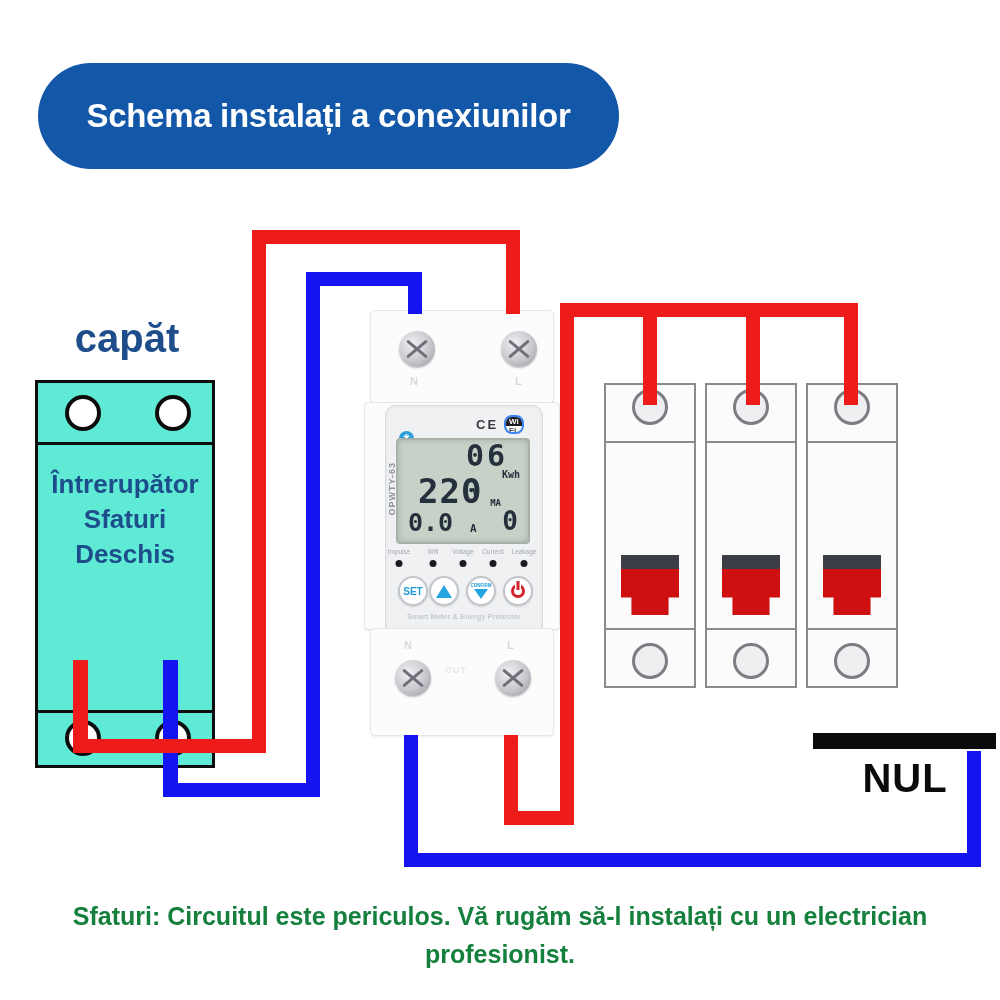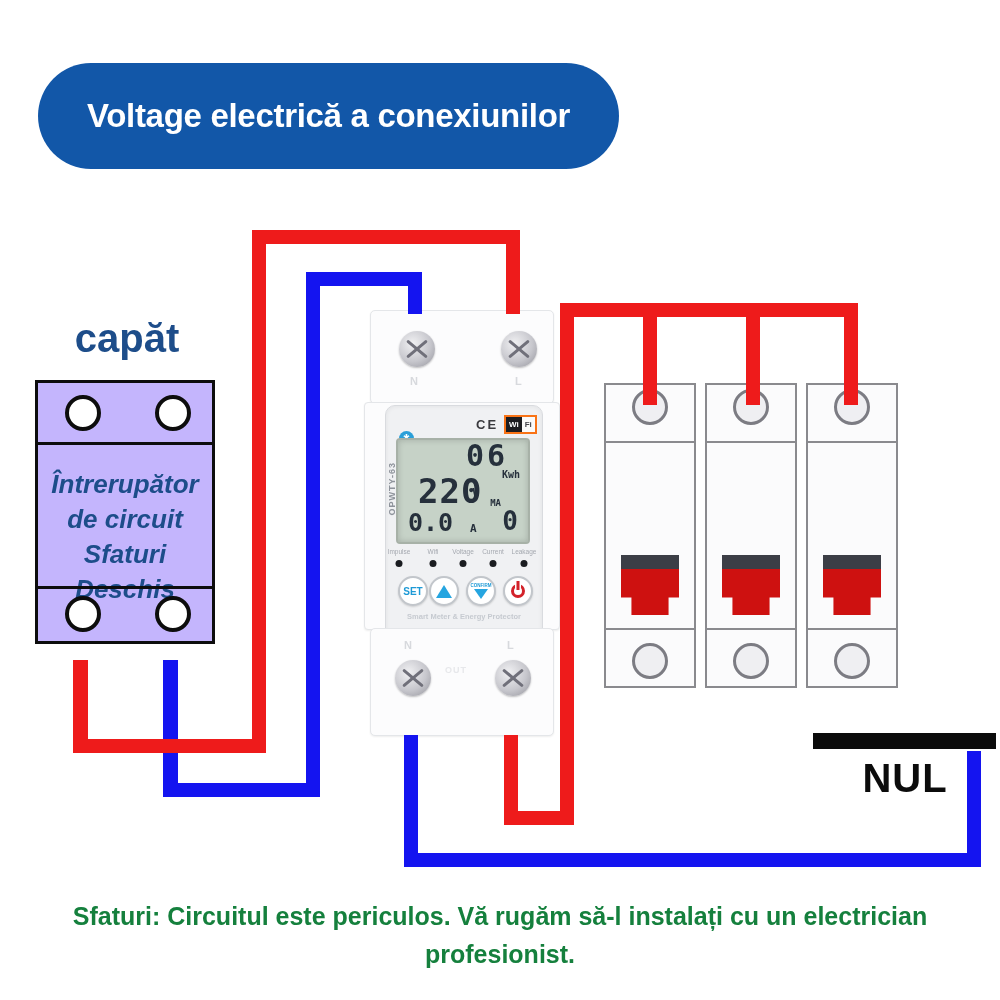--- a/index.html
+++ b/index.html
@@ -9,21 +9,21 @@
 
   
   .banner{left:38px;top:63px;width:581px;height:106px;background:#1257a8;border-radius:53px;
           display:flex;align-items:center;justify-content:center;}
   .banner-text{color:#ffffff;font-size:33px;font-weight:bold;letter-spacing:-0.3px;}
 
   
   .capat{left:62px;top:316px;width:130px;text-align:center;color:#1d4d8a;font-size:40px;font-weight:bold;}
 
   
-  .leftbox{left:35px;top:380px;width:180px;height:264px;background:#c4b5fd;border:3px solid #0d0d0d;box-sizing:border-box;font-style:italic;}
+  .leftbox{left:35px;top:380px;width:180px;height:388px;background:#5eead4;border:3px solid #0d0d0d;box-sizing:border-box;}
   .lb-topsec{position:absolute;left:0;top:0;width:100%;height:62px;border-bottom:3px solid #0d0d0d;box-sizing:border-box;}
   .lb-botsec{position:absolute;left:0;bottom:0;width:100%;height:55px;border-top:3px solid #0d0d0d;box-sizing:border-box;}
   .ring{position:absolute;width:36px;height:36px;border:4px solid #0d0d0d;border-radius:50%;background:#fff;box-sizing:border-box;}
   .lb-label{position:absolute;left:0;top:84px;width:100%;text-align:center;color:#1d4d8a;font-weight:bold;
             font-size:26px;line-height:35px;}
 
   
   .meter{left:364px;top:310px;width:194px;height:426px;}
   .m-block{position:absolute;background:#fcfcfd;border:1px solid #e4e6e9;border-radius:5px;box-shadow:0 1px 2px rgba(0,0,0,.07);}
   .screw{position:absolute;width:36px;height:36px;border-radius:50%;
@@ -32,21 +32,21 @@
   .screw::before{transform:translate(-50%,-50%) rotate(40deg);}
   .screw::after{transform:translate(-50%,-50%) rotate(-40deg);}
   .m-term-label{position:absolute;font-size:11px;font-weight:bold;color:#d7d9dd;}
   .m-face{position:absolute;left:21px;top:95px;width:156px;height:234px;background:#f0f1f3;border:1px solid #d9dbdf;
           border-radius:10px;box-shadow:inset 0 0 5px rgba(0,0,0,.07);}
   .brand{position:absolute;left:13px;top:9px;display:flex;align-items:center;}
   .brand-o{width:15px;height:15px;border-radius:50%;background:#2a9fd8;color:#fff;display:flex;align-items:center;justify-content:center;
            font-size:15px;font-weight:bold;line-height:15px;}
   .brand-txt{color:#2a9fd8;font-size:15px;font-weight:bold;margin-left:1px;letter-spacing:.5px;margin-top:29px;}
   .ce{position:absolute;left:90px;top:11px;font-size:13px;font-weight:bold;color:#3a3a3e;letter-spacing:2px;}
-  .wifi{position:absolute;left:118px;top:9px;height:15px;display:flex;border:2px solid #f97316;border-radius:0;overflow:hidden;background:#fafafa;}
+  .wifi{position:absolute;left:118px;top:9px;height:15px;display:flex;border:2px solid #3b82f6;border-radius:8px;overflow:hidden;background:#fafafa;flex-direction:column;}
   .wifi-l{background:#1d1d20;color:#fff;font-size:8px;font-weight:bold;padding:0 3px;display:flex;align-items:center;}
   .wifi-r{color:#46464c;font-size:8px;font-weight:bold;padding:0 3px;display:flex;align-items:center;}
   .model{position:absolute;left:1px;top:56px;font-size:9px;font-weight:bold;color:#8e939b;letter-spacing:1px;
          writing-mode:vertical-rl;transform:rotate(180deg);}
   .lcd{position:absolute;left:10px;top:32px;width:134px;height:106px;background:#c6d2c7;border:2px solid #a7b1a7;
        border-radius:4px;box-shadow:inset 0 0 6px rgba(0,0,0,.18);box-sizing:border-box;
        font-family:"DejaVu Sans Mono",monospace;color:#26303c;}
   .lcd span{position:absolute;font-weight:bold;}
   .lcd-energy{right:20px;top:-2px;font-size:30px;letter-spacing:3px;}
   .lcd-kwh{right:8px;top:29px;font-size:10px;}
@@ -88,33 +88,32 @@
 
   
   .warning{left:35px;top:897px;width:930px;text-align:center;color:#15803d;font-size:25px;font-weight:bold;line-height:38px;}
 </style>
 </head>
 <body>
 
 <div class="stage">
 
   <div class="abs banner">
-    <div class="banner-text">Voltage electrică a conexiunilor</div>
+    <div class="banner-text">Schema instalați a conexiunilor</div>
   </div>
 
   <div class="abs capat">capăt</div>
 
   <div class="abs leftbox">
     <div class="lb-topsec">
       <div class="ring" style="left:27px;top:12px;"></div>
       <div class="ring" style="left:117px;top:12px;"></div>
     </div>
     <div class="lb-label">
       <div>Întrerupător</div>
-      <div>de circuit</div>
       <div>Sfaturi</div>
       <div>Deschis</div>
     </div>
     <div class="lb-botsec">
       <div class="ring" style="left:27px;top:7px;"></div>
       <div class="ring" style="left:117px;top:7px;"></div>
     </div>
   </div>
 
   <div class="abs meter">

